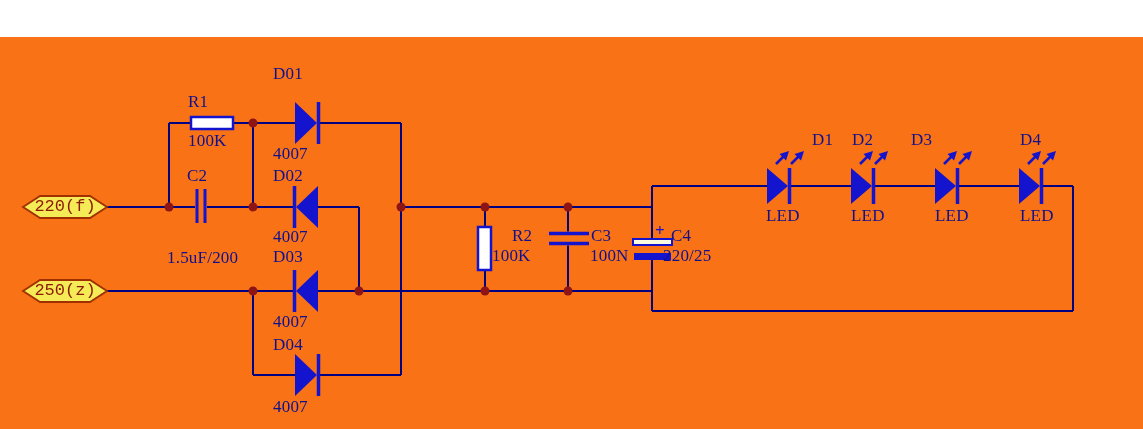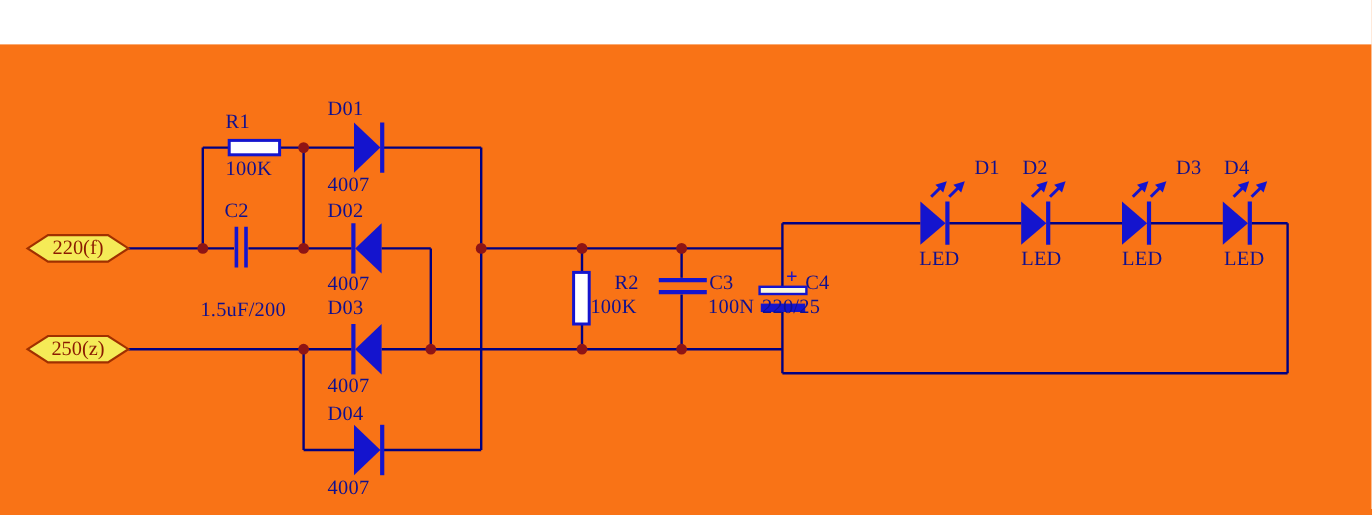--- a/index.html
+++ b/index.html
@@ -12,21 +12,21 @@
   }
   .cv{position:absolute;left:0;top:0;width:1143px;height:429px;}
   .wire{stroke:#000082;stroke-width:2;fill:none;}
   .lbl{
     position:absolute;color:#10108F;font-size:17px;line-height:1.05;
     white-space:nowrap;letter-spacing:0.2px;
   }
   .plus{position:absolute;color:#1414CE;font-size:17px;font-weight:bold;line-height:1;}
   .term-lbl{
     position:absolute;color:#8B1A00;font-size:17px;line-height:1.1;
-    text-align:center;white-space:nowrap;
+    text-align:center;white-space:nowrap;font-family:Liberation Mono, monospace;
   }
 </style>
 </head>
 <body>
 
 <div class="sheet">
 
   <svg class="cv" viewBox="0 0 1143 429">
     <defs>
       <g id="dio">
@@ -94,41 +94,41 @@
       <circle cx="568" cy="170" r="4.5"></circle>
       <circle cx="568" cy="254" r="4.5"></circle>
     </g>
   </svg>
 
   <span class="lbl" style="left:188px;top:56px">R1</span>
   <span class="lbl" style="left:188px;top:95px">100K</span>
   <span class="lbl" style="left:187px;top:130px">C2</span>
   <span class="lbl" style="left:167px;top:212px">1.5uF/200</span>
 
-  <span class="lbl" style="left:273px;top:45px">D01</span>
+  <span class="lbl" style="left:273px;top:28px">D01</span>
   <span class="lbl" style="left:273px;top:108px">4007</span>
   <span class="lbl" style="left:273px;top:130px">D02</span>
   <span class="lbl" style="left:273px;top:191px">4007</span>
   <span class="lbl" style="left:273px;top:211px">D03</span>
   <span class="lbl" style="left:273px;top:276px">4007</span>
   <span class="lbl" style="left:273px;top:299px">D04</span>
   <span class="lbl" style="left:273px;top:361px">4007</span>
 
   <span class="lbl" style="left:512px;top:190px">R2</span>
   <span class="lbl" style="left:492px;top:210px">100K</span>
   <span class="lbl" style="left:591px;top:190px">C3</span>
   <span class="lbl" style="left:590px;top:210px">100N</span>
 
   <span class="plus" style="left:655px;top:185px">+</span>
   <span class="lbl" style="left:671px;top:190px">C4</span>
-  <span class="lbl" style="left:635px;top:210px">220/25</span>
+  <span class="lbl" style="left:663px;top:210px">220/25</span>
 
   <span class="lbl" style="left:812px;top:94px">D1</span>
   <span class="lbl" style="left:852px;top:94px">D2</span>
-  <span class="lbl" style="left:980px;top:94px">D3</span>
+  <span class="lbl" style="left:911px;top:94px">D3</span>
   <span class="lbl" style="left:1020px;top:94px">D4</span>
   <span class="lbl" style="left:766px;top:170px">LED</span>
   <span class="lbl" style="left:851px;top:170px">LED</span>
   <span class="lbl" style="left:935px;top:170px">LED</span>
   <span class="lbl" style="left:1020px;top:170px">LED</span>
 
   <span class="term-lbl" style="left:23px;top:161px;width:84px">220(f)</span>
   <span class="term-lbl" style="left:23px;top:245px;width:84px">250(z)</span>
 
 </div>

